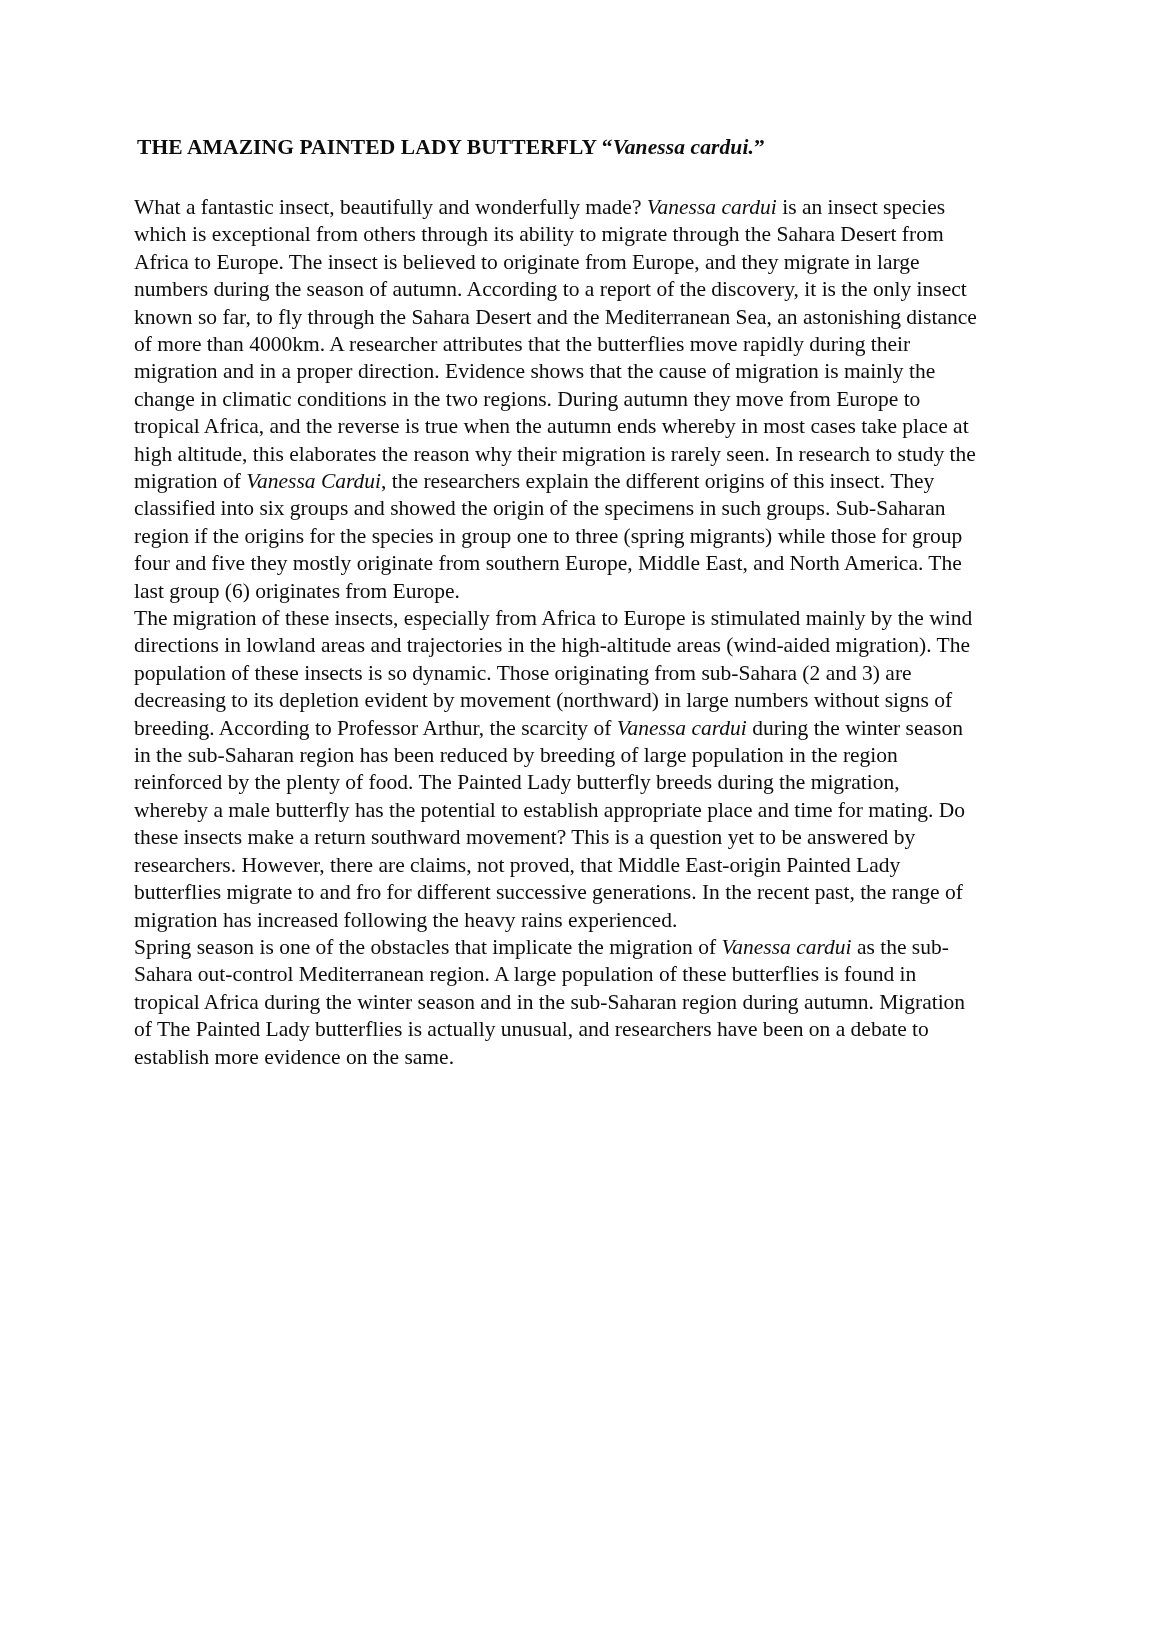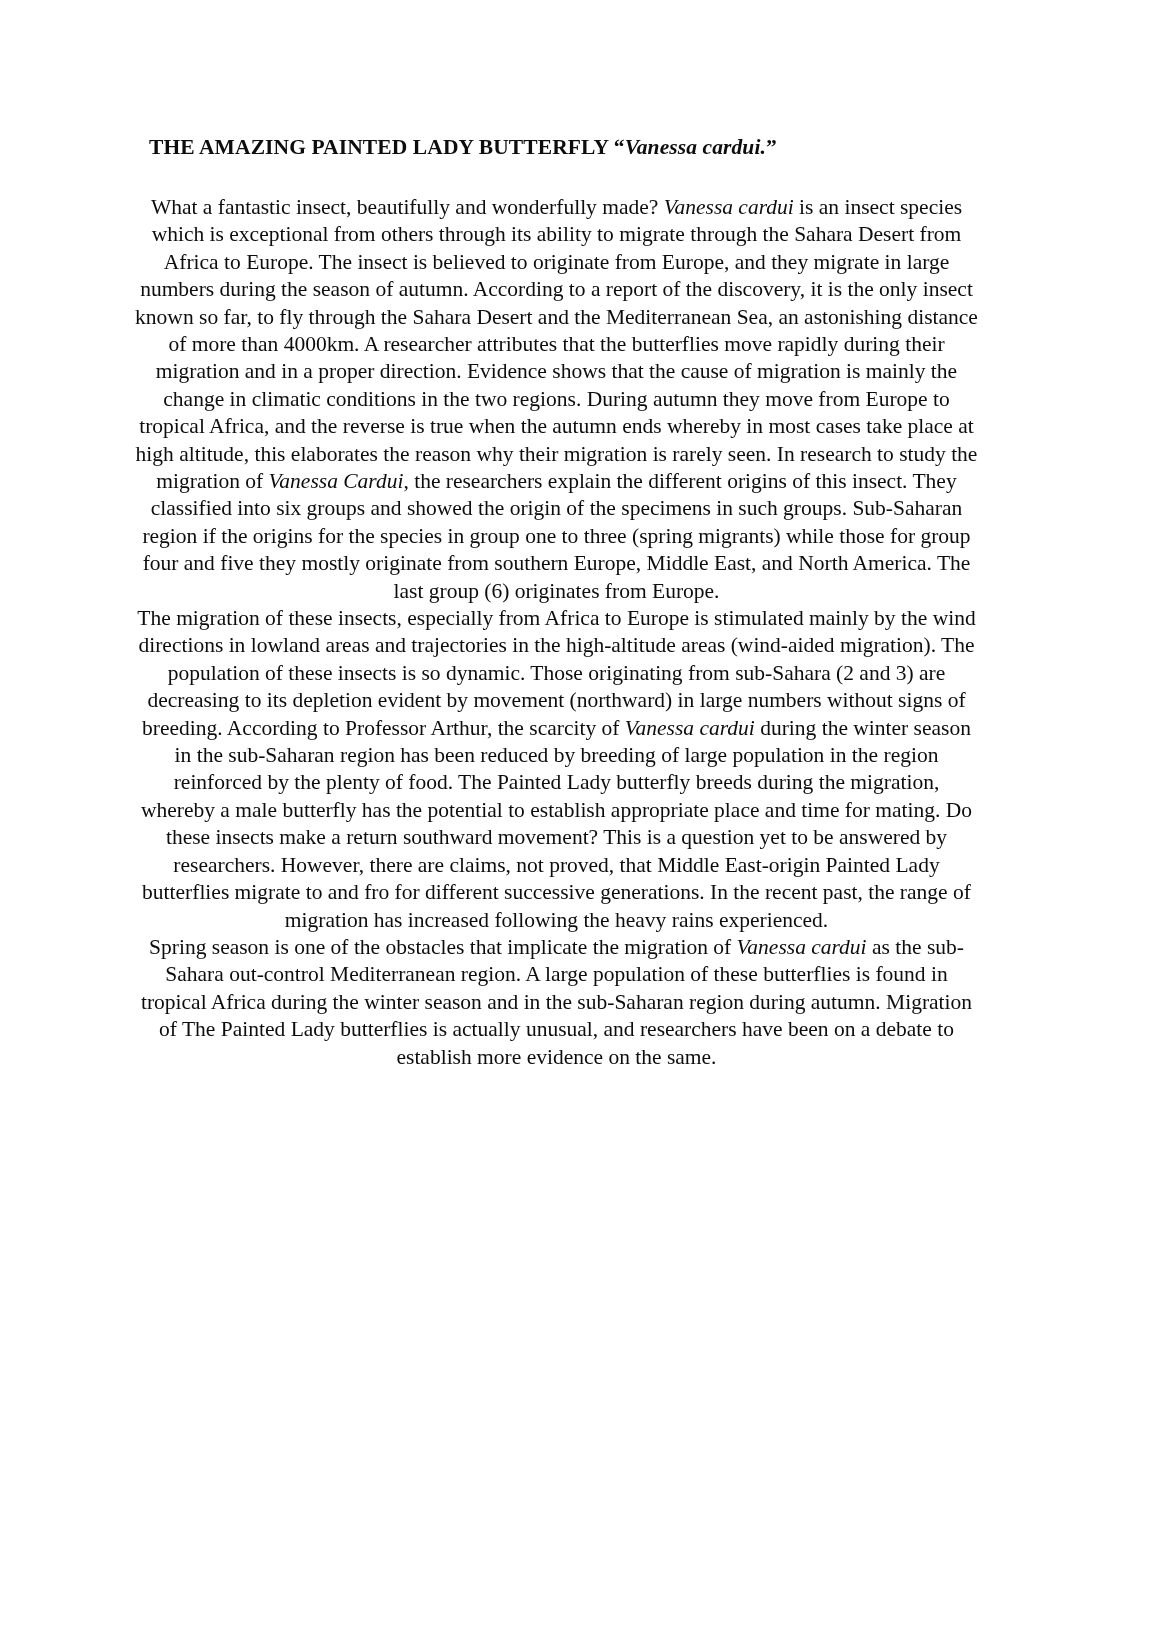--- a/index.html
+++ b/index.html
@@ -20,34 +20,34 @@
     width: 1158px;
     height: 1638px;
     background: #ffffff;
     box-sizing: border-box;
     padding: 134px 180px 0 134px;
   }
   .doc-title {
     font-size: 21.5px;
     font-weight: bold;
     line-height: 1.30;
-    margin: 0 0 0 15px;
+    margin: 0 0 0 3px;
     letter-spacing: 0.1px;
     white-space: nowrap;
   }
   .doc-title .sci {
     font-style: italic;
     font-weight: bold;
   }
   .body-block {
     margin-top: 32px;
     width: 845px;
     font-size: 21.5px;
     line-height: 27.4px;
-    text-align: center;
+    text-align: left;
   }
   .para {
     margin: 0;
     padding: 0;
     text-indent: 0;
   }
   .sci {
     font-style: italic;
   }
 </style>

